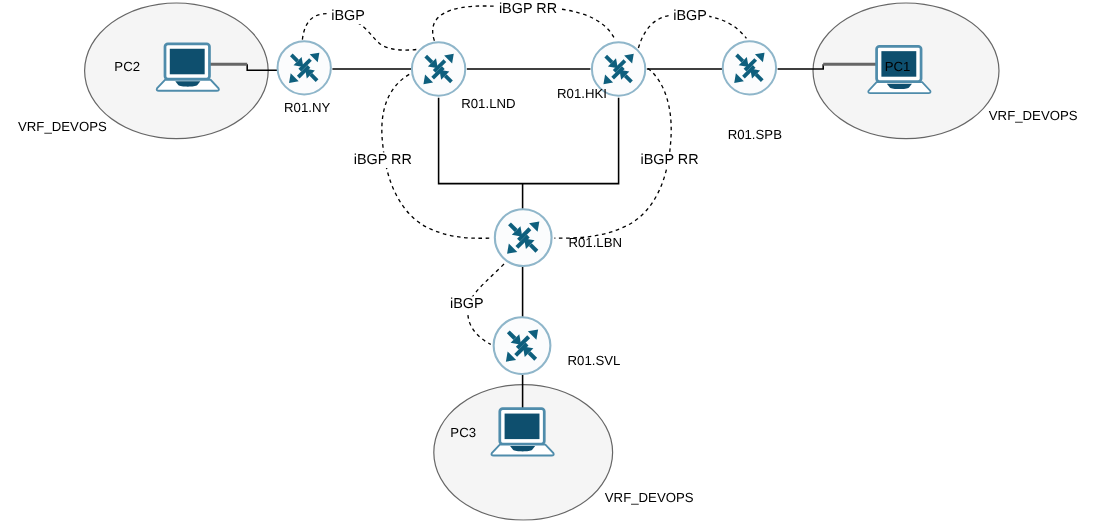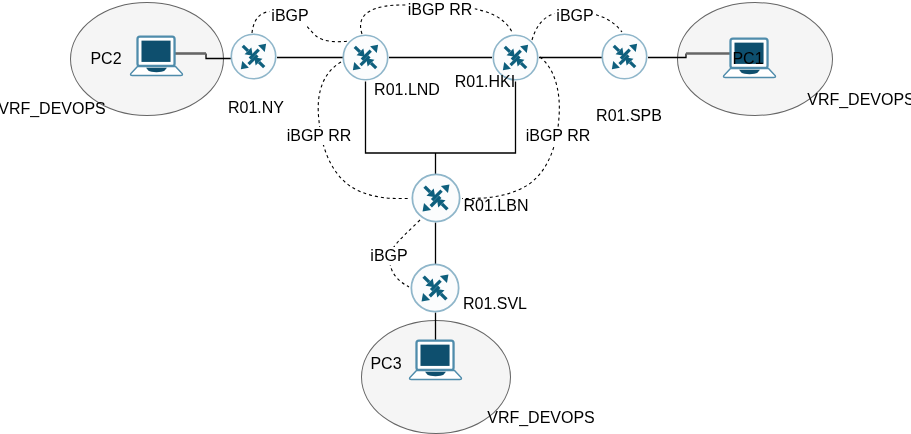--- a/index.html
+++ b/index.html
@@ -13,28 +13,28 @@
   .vrf-ellipse{
     position:absolute;
     border:1px solid #666666;
     border-radius:50%;
     background:#f5f5f5;
   }
   .wires{position:absolute;left:0;top:0;width:911px;height:434px;}
   .icon{position:absolute;}
   .node-label{
     position:absolute;
-    font-size:16px;color:#000000;
+    font-size:11px;color:#000000;
     white-space:nowrap;
     transform:translateX(-50%);
     line-height:1;
   }
   .edge-label{
     position:absolute;
-    font-size:16px;color:#000000;
+    font-size:12px;color:#000000;
     white-space:nowrap;
     transform:translateX(-50%);
     background:#ffffff;
     padding:0 2px;
     line-height:1.1;
     text-align:center;
   }
 </style>
 </head>
 <body>
@@ -124,21 +124,21 @@
   <svg class="icon" style="left:128px;top:35px" width="57" height="43" viewBox="0 0 60 45">
       <use href="#laptop-sym"></use>
     </svg>
   <svg class="icon" style="left:721px;top:37px" width="57" height="43" viewBox="0 0 60 45">
       <use href="#laptop-sym"></use>
     </svg>
   <svg class="icon" style="left:407px;top:339px" width="57" height="43" viewBox="0 0 60 45">
       <use href="#laptop-sym"></use>
     </svg>
 
-  <div class="node-label" style="left:256px;top:100px">R01.NY</div>
+  <div class="node-label" style="left:256px;top:85px">R01.NY</div>
   <div class="node-label" style="left:407px;top:82px">R01.LND</div>
   <div class="node-label" style="left:485px;top:74px">R01.HKI</div>
   <div class="node-label" style="left:629px;top:108px">R01.SPB</div>
   <div class="node-label" style="left:496px;top:198px">R01.LBN</div>
   <div class="node-label" style="left:495px;top:296px">R01.SVL</div>
 
   <div class="node-label" style="left:106px;top:51px">PC2</div>
   <div class="node-label" style="left:748px;top:51px">PC1</div>
   <div class="node-label" style="left:386px;top:356px">PC3</div>
 

